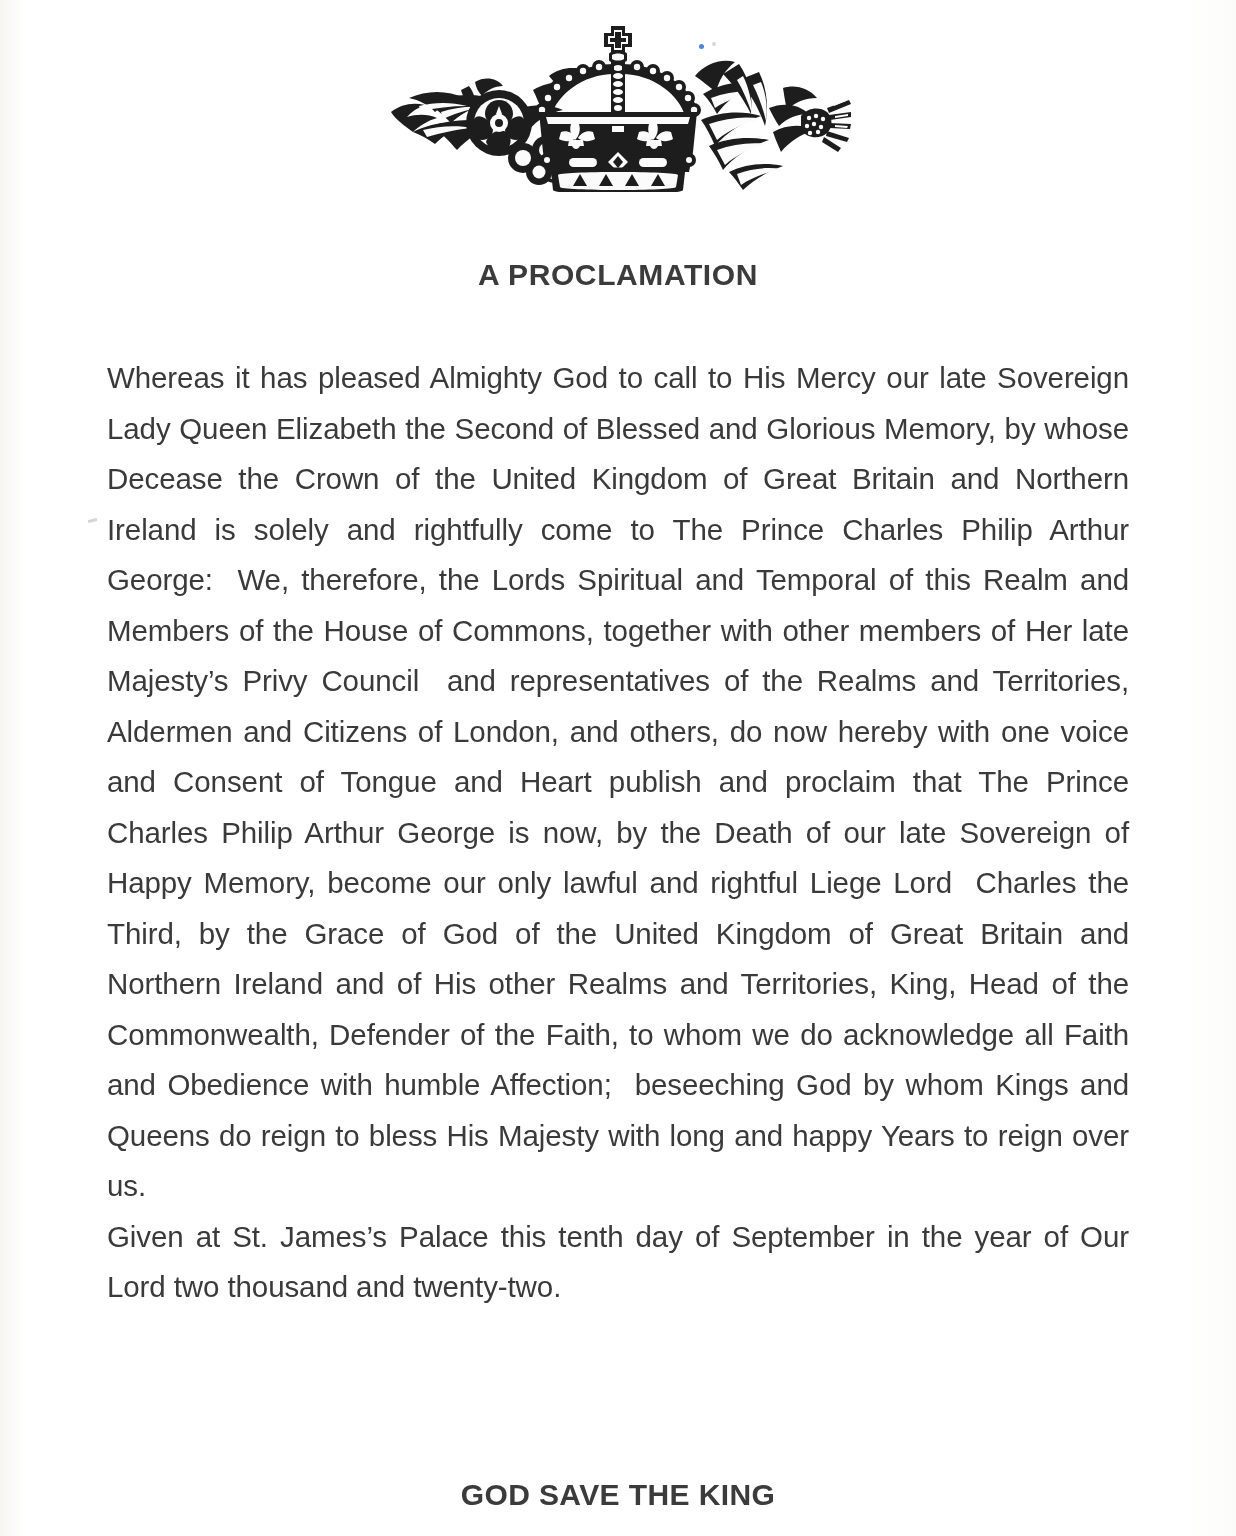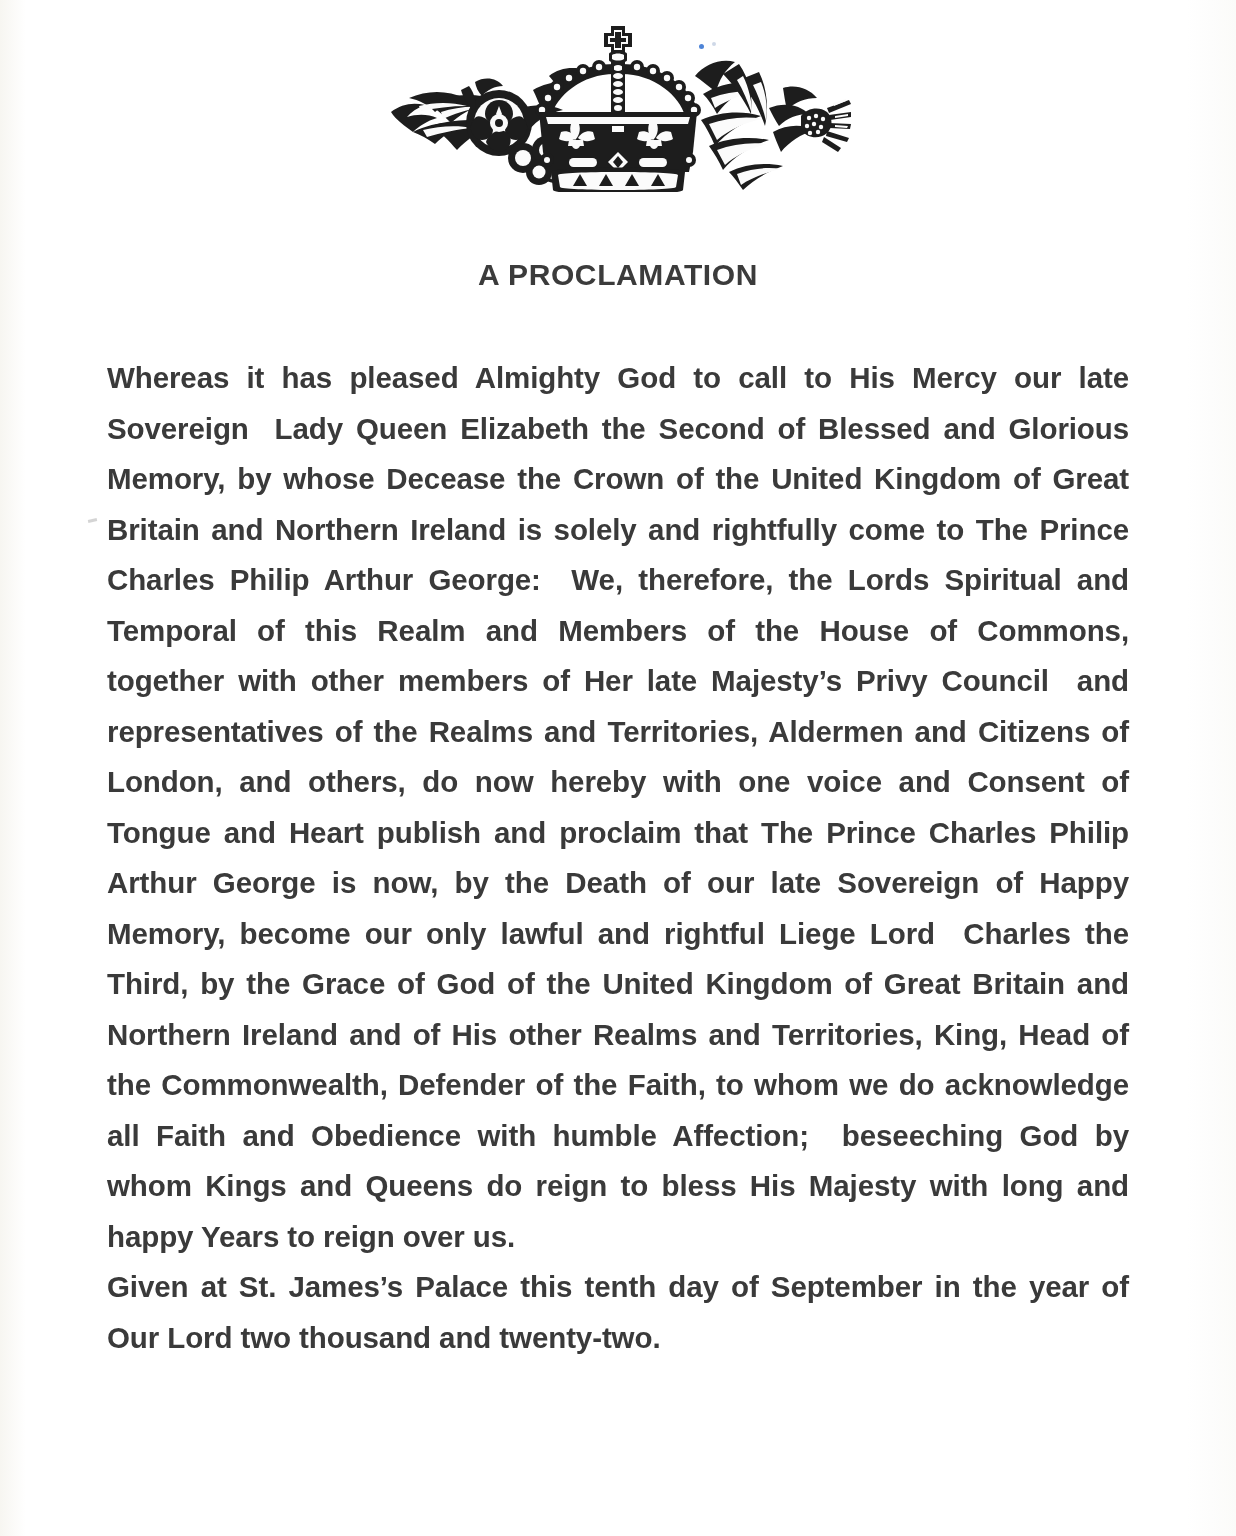--- a/index.html
+++ b/index.html
@@ -97,21 +97,20 @@
     text-align: justify;
     text-justify: inter-word;
     font-size: 29.5px;
     line-height: 50.5px;
     color: #3a3a3a;
     white-space: pre-wrap;
     letter-spacing: -0.1px;
   }
   .para.last-line-natural {
     text-align-last: left;
-    font-weight: bold;
   }
   .para + .para {
   }
 
   
   .footer {
     position: absolute;
     top: 1478px;
     left: 107px;
     width: 1022px;
@@ -347,13 +346,14 @@
   <span class="ink-speck2"></span>
   <span class="scan-fleck"></span>
 
   <h1 class="title">A PROCLAMATION</h1>
 
   <div class="body-block">
     <p class="para last-line-natural">Whereas it has pleased Almighty God to call to His Mercy our late Sovereign  Lady Queen Elizabeth the Second of Blessed and Glorious Memory, by whose Decease the Crown of the United Kingdom of Great Britain and Northern Ireland is solely and rightfully come to The Prince Charles Philip Arthur George:  We, therefore, the Lords Spiritual and Temporal of this Realm and Members of the House of Commons, together with other members of Her late Majesty’s Privy Council  and representatives of the Realms and Territories, Aldermen and Citizens of London, and others, do now hereby with one voice and Consent of Tongue and Heart publish and proclaim that The Prince Charles Philip Arthur George is now, by the Death of our late Sovereign of Happy Memory, become our only lawful and rightful Liege Lord  Charles the Third, by the Grace of God of the United Kingdom of Great Britain and Northern Ireland and of His other Realms and Territories, King, Head of the Commonwealth, Defender of the Faith, to whom we do acknowledge all Faith and Obedience with humble Affection;  beseeching God by whom Kings and Queens do reign to bless His Majesty with long and happy Years to reign over us.</p>
     <p class="para last-line-natural">Given at St. James’s Palace this tenth day of September in the year of Our Lord two thousand and twenty-two.</p>
   </div>
 
+  <div class="footer">GOD SAVE THE KING</div>
 </div>
 
 </body></html>

